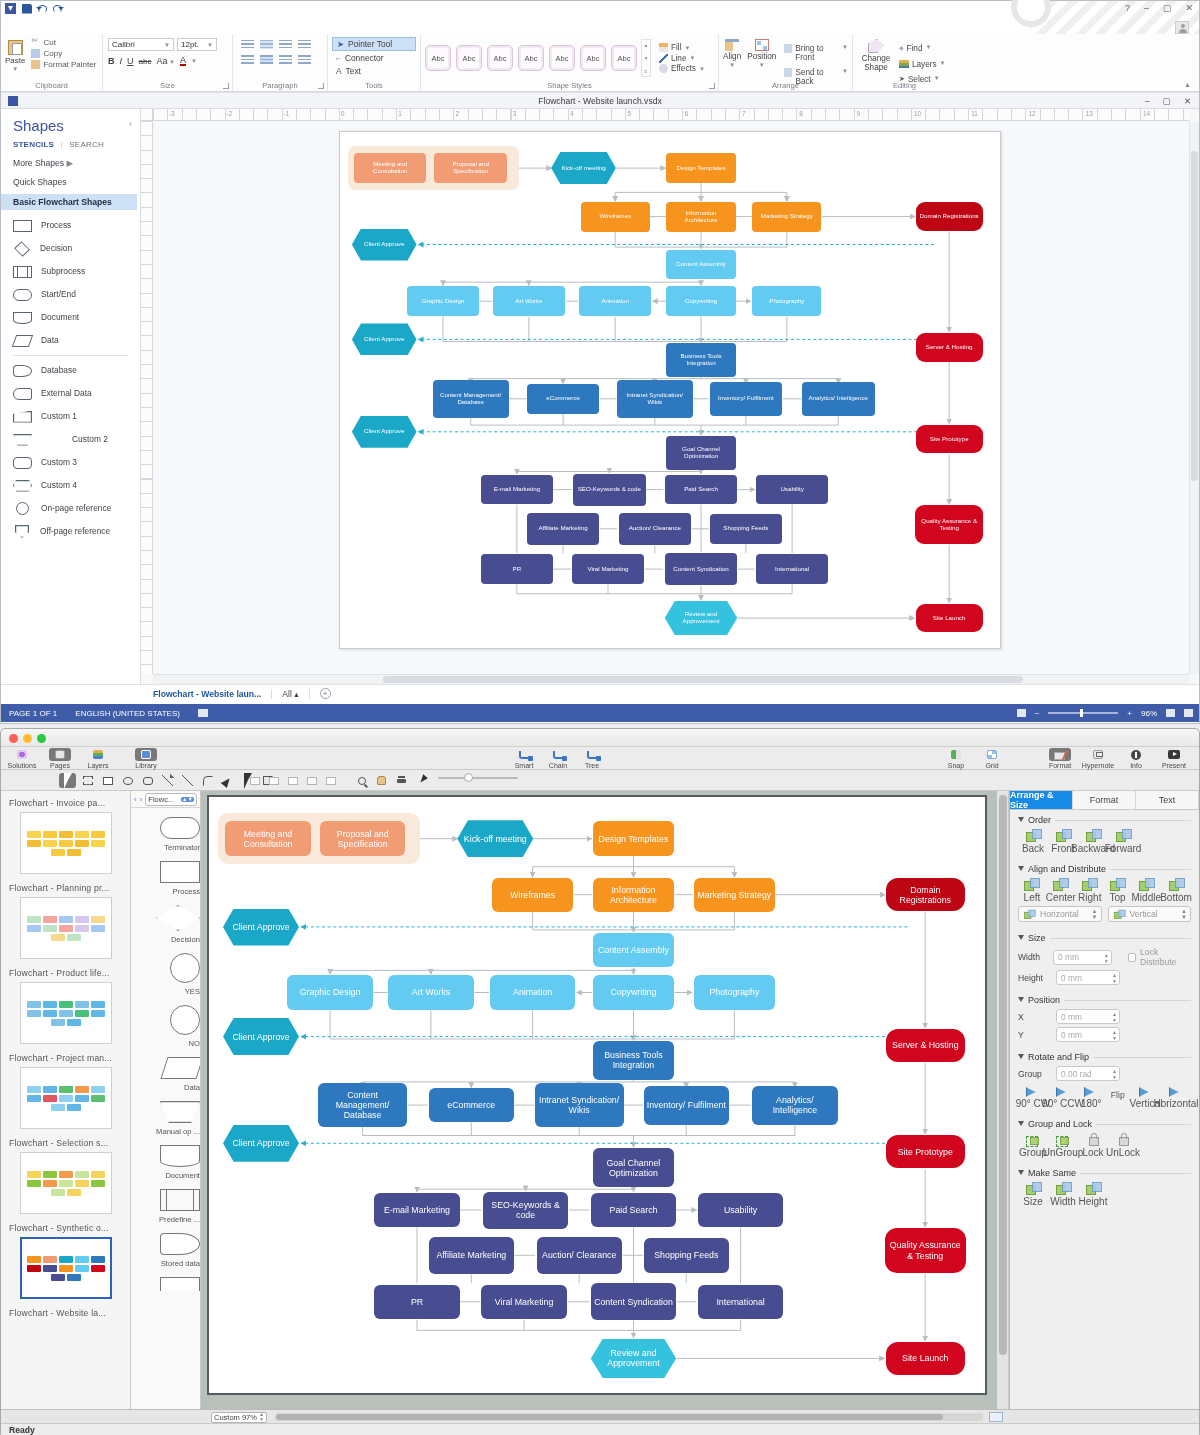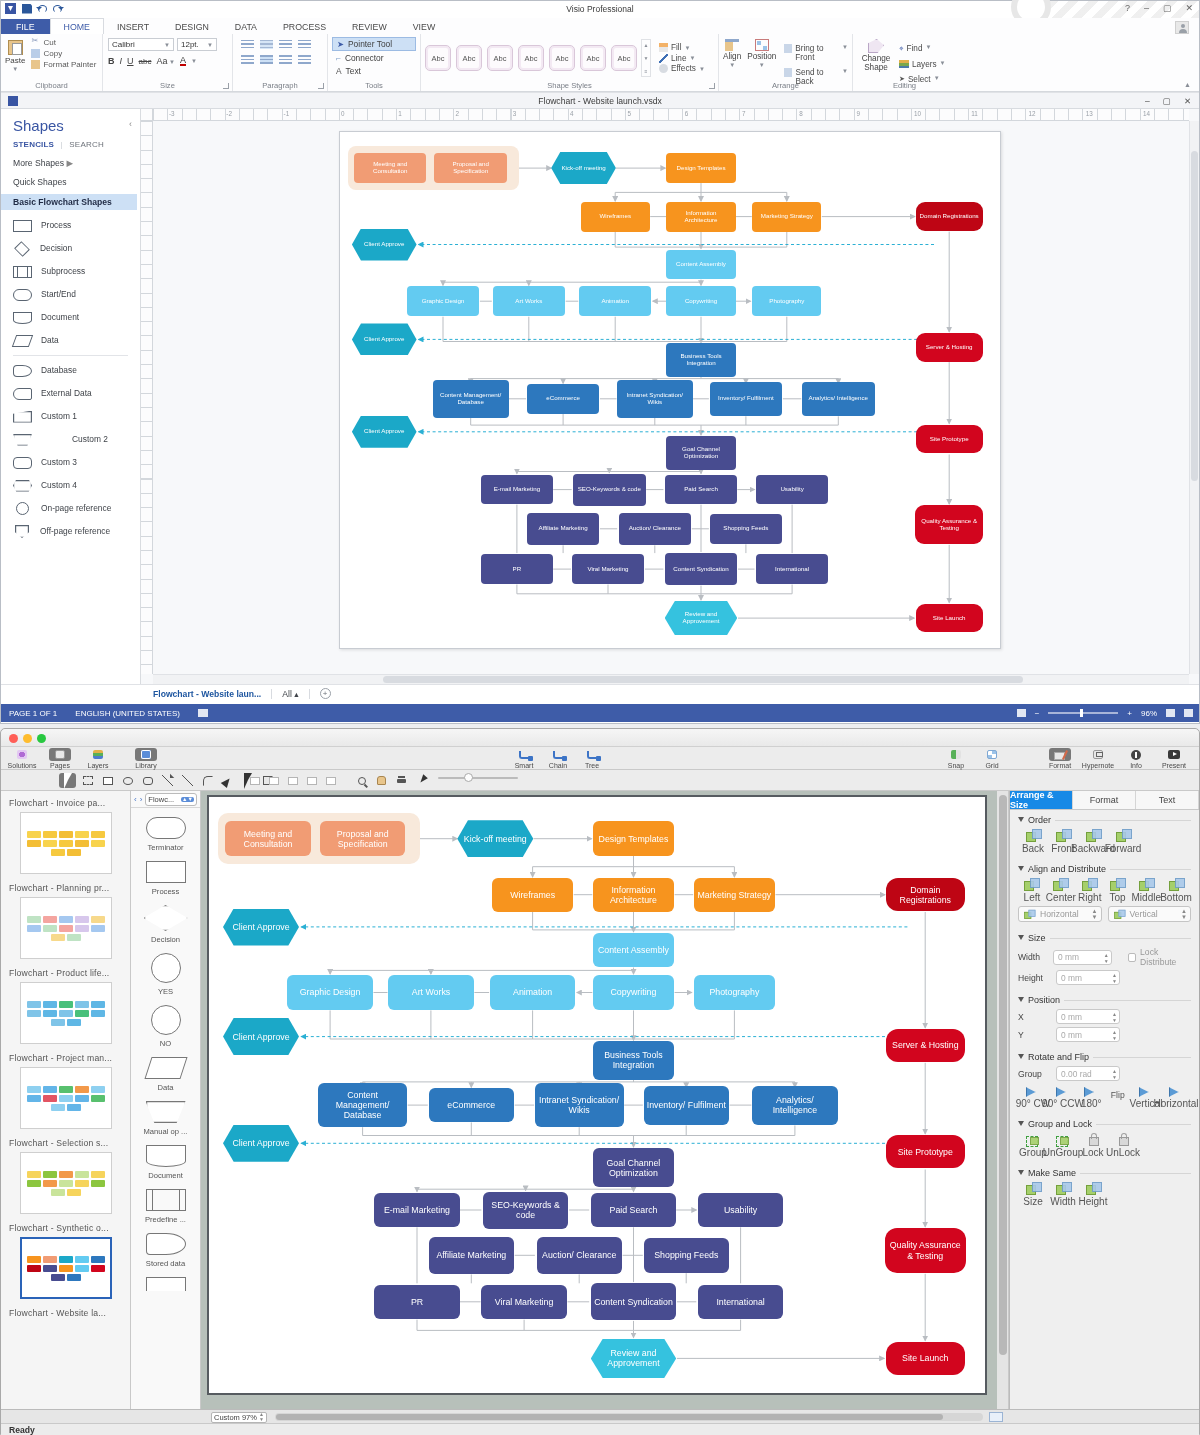--- a/index.html
+++ b/index.html
@@ -179,21 +179,21 @@
   .m-main{position:absolute;left:0;top:62px;width:100%;height:618px}
   .m-sidebar{position:absolute;left:0;top:0;width:130px;height:100%;background:#F5F5F5;border-right:1px solid #C9C9C9;overflow:hidden;padding-top:4px}
   .sb-label{font-size:8.6px;color:#555;padding:3px 0 4px 8px;letter-spacing:.2px}
   .sb-thumb{width:92px;height:62px;background:#fff;border:1px solid #CFCFCF;margin:0 auto 6px;display:flex;flex-wrap:wrap;align-content:center;justify-content:center;gap:2px;padding:4px}
   .sb-thumb.sel{border:2px solid #2A63B8}
   .sb-thumb i{width:14px;height:7px;border-radius:1px;display:block}
   .m-palette{position:absolute;left:130px;top:0;width:70px;height:100%;background:#F9F9F9;border-right:1px solid #C9C9C9;overflow:hidden}
   .pal-nav{height:17px;border-bottom:1px solid #D8D8D8;display:flex;align-items:center;gap:3px;padding:0 3px;font-size:8px;color:#4A78C8}
   .pal-dd{flex:1;border:1px solid #BBB;background:#fff;border-radius:3px;font-size:7.5px;color:#444;padding:1px 2px;display:flex;justify-content:space-between;align-items:center}
   .pal-dd .ud{color:#fff;background:#5B8DD8;border-radius:2px;font-size:5.5px;padding:0 1px;line-height:5px}
-  .pal-item{display:flex;flex-direction:column;align-items:center;margin-top:9px}
+  .pal-item{display:flex;flex-direction:column;align-items:flex-end;margin-top:9px}
   .pal-item .plabel{font-size:7.6px;color:#555;margin-top:4px}
   .pi{border:1px solid #777;background:#fff;width:40px;height:22px}
   .pi.terminator{border-radius:11px}
   .pi.decision{border:none;box-shadow:inset 0 0 0 1.2px #777;clip-path:polygon(50% 0,100% 50%,50% 100%,0 50%);width:44px;height:26px}
   .pi.circle{width:30px;height:30px;border-radius:50%}
   .pi.data{transform:skewX(-18deg);width:36px}
   .pi.manual{border:none;box-shadow:inset 0 0 0 1.2px #777;clip-path:polygon(0 0,100% 0,78% 100%,22% 100%)}
   .pi.documentm{border-radius:0 0 55% 55%/0 0 30% 30%}
   .pi.predefine{background:linear-gradient(90deg,transparent 0 5px,#777 5px 6px,transparent 6px calc(100% - 6px),#777 calc(100% - 6px) calc(100% - 5px),transparent 0)}
   .pi.stored{border-radius:4px 50% 50% 4px/4px 50% 50% 4px}
@@ -259,39 +259,28 @@
 <div id="visio">
   <div class="v-deco"></div>
   <div class="v-deco2"></div>
   <div class="v-titlebar">
     <div class="qat">
       <span class="qat-logo"></span>
       <span class="qat-save"></span>
       <span class="u-curve"></span>
       <span class="u-curve redo"></span>
     </div>
-    <span class="v-title">Visio Professional</span>
     <div class="v-winctl">
       <span>?</span>
       <span>–</span>
       <span>▢</span>
       <span>✕</span>
     </div>
   </div>
   <div class="v-avatar"></div>
-  <div class="v-tabs" id="vtabs">
-      <span class="v-tab file">FILE</span>
-      <span class="v-tab sel">HOME</span>
-      <span class="v-tab">INSERT</span>
-      <span class="v-tab">DESIGN</span>
-      <span class="v-tab">DATA</span>
-      <span class="v-tab">PROCESS</span>
-      <span class="v-tab">REVIEW</span>
-      <span class="v-tab">VIEW</span>
-    </div>
 
   <div class="v-ribbon">
 
     <div class="rb-group" style="left:0;width:102px">
       <div style="display:flex;padding:2px 4px">
         <div class="rb-big">
           <span class="ico16 i-paste"></span>
           <span>Paste</span>
           <span class="dd">▼</span>
         </div>

